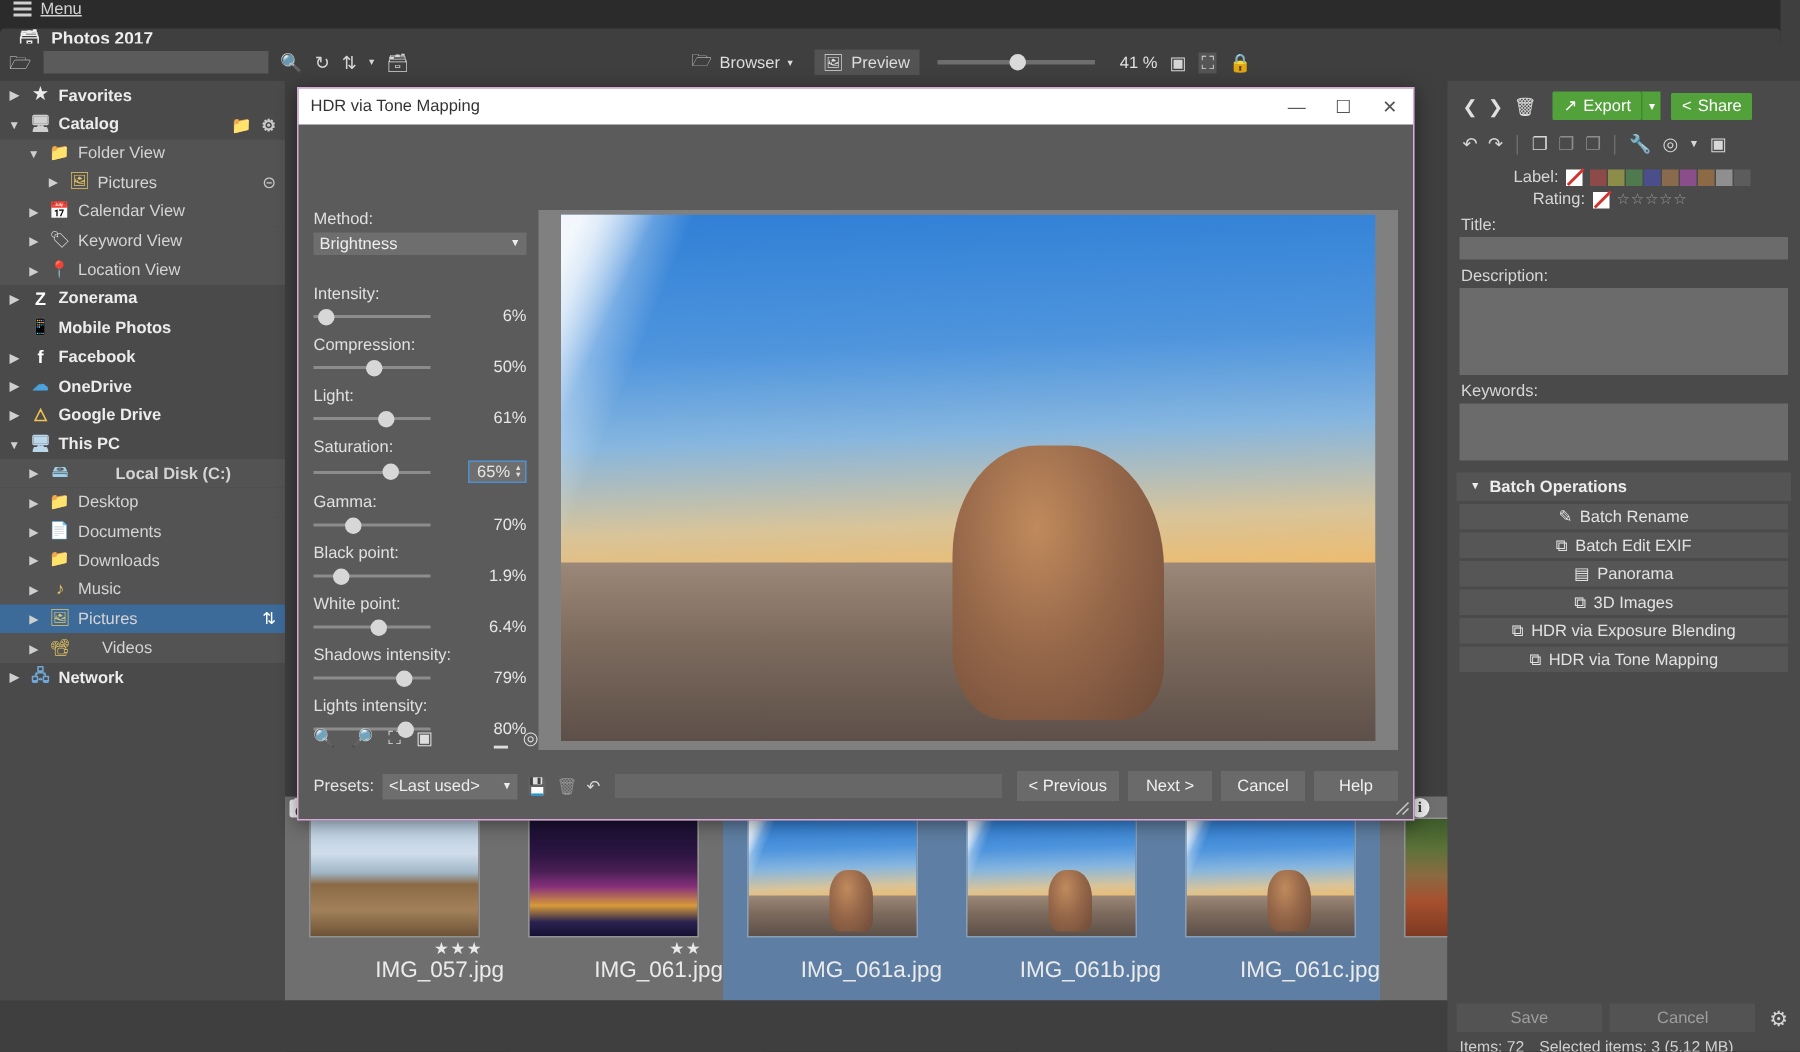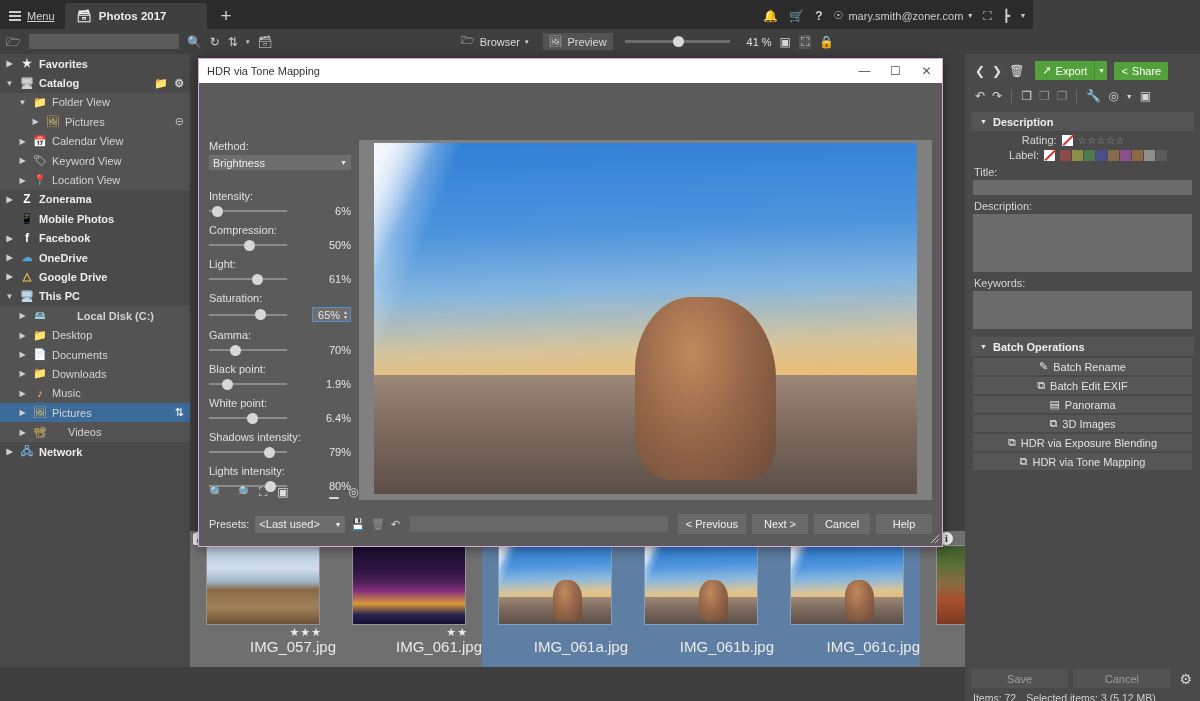--- a/index.html
+++ b/index.html
@@ -8,22 +8,22 @@
     background: #3f3f3f;
     font-family: "Liberation Sans", sans-serif;
     font-size: 11px;
     color: #d8d8d8;
     overflow: hidden;
   }
   .app { position: relative; width: 1200px; height: 701px; }
 
   
   .titlebar {
-    position: absolute; left:0; top:0; width:1033px; height:29px;
-    background: #2b2b2b; display:flex; align-items:flex-end;
+    position: absolute; left:0; top:0; width:1187px; height:29px;
+    background: #2b2b2b; display:flex; flex-direction:column;
   }
   .menu-btn { display:flex; align-items:center; gap:6px; padding:0 10px 7px 9px; color:#d2d2d2; font-size:11px; }
   .hamburger { display:inline-block; width:12px; height:10px; position:relative; }
   .hamburger i { position:absolute; left:0; width:12px; height:1.6px; background:#cfcfcf; }
   .hamburger i:nth-child(1){top:0}.hamburger i:nth-child(2){top:4px}.hamburger i:nth-child(3){top:8px}
   .menu-label { text-decoration: underline; }
   .tab {
     height:26px; background:#3f3f3f; display:flex; align-items:center; gap:7px;
     padding: 0 40px 0 12px; border-top-left-radius:3px; border-top-right-radius:3px;
     color:#ededed; font-weight:bold; font-size:11.5px; position:relative;
@@ -452,47 +452,43 @@
       <span>❐</span>
       <span style="color:#8d8d8d">❐</span>
       <span style="color:#8d8d8d">❐</span>
       <span class="rp-sep"></span>
       <span>🔧</span>
       <span>◎</span>
       <span style="font-size:7px;">▼</span>
       <span>▣</span>
     </div>
 
-    <div class="section-hdr">
-      <span style="font-size:7px;">▼</span>
-      <span>Description</span>
-    </div>
-
-    <div class="frow">
-      <span>Rating:</span>
-      <span class="swatch-none"></span>
-      <span class="star-off">☆☆☆☆☆</span>
-      <span style="width:62px"></span>
-    </div>
+
     <div class="frow">
       <span>Label:</span>
       <span class="swatch-none"></span>
       <span id="swatches" style="display:flex;gap:1px;">
           <span class="lbl-sw" style="background: rgb(140, 75, 72);"></span>
           <span class="lbl-sw" style="background: rgb(141, 141, 74);"></span>
           <span class="lbl-sw" style="background: rgb(79, 122, 79);"></span>
           <span class="lbl-sw" style="background: rgb(74, 79, 140);"></span>
           <span class="lbl-sw" style="background: rgb(138, 106, 76);"></span>
           <span class="lbl-sw" style="background: rgb(138, 79, 138);"></span>
           <span class="lbl-sw" style="background: rgb(141, 106, 70);"></span>
           <span class="lbl-sw" style="background: rgb(143, 143, 143);"></span>
           <span class="lbl-sw" style="background: rgb(92, 92, 92);"></span>
         </span>
       <span style="width:20px"></span>
     </div>
+    <div class="frow">
+      <span>Rating:</span>
+      <span class="swatch-none"></span>
+      <span class="star-off">☆☆☆☆☆</span>
+      <span style="width:62px"></span>
+    </div>
 
     <div class="fld-label">Title:</div>
     <div class="fld one"></div>
     <div class="fld-label">Description:</div>
     <div class="fld big"></div>
     <div class="fld-label">Keywords:</div>
     <div class="fld mid"></div>
 
     <div class="section-hdr" style="margin-top:8px;">
       <span style="font-size:7px;">▼</span>

